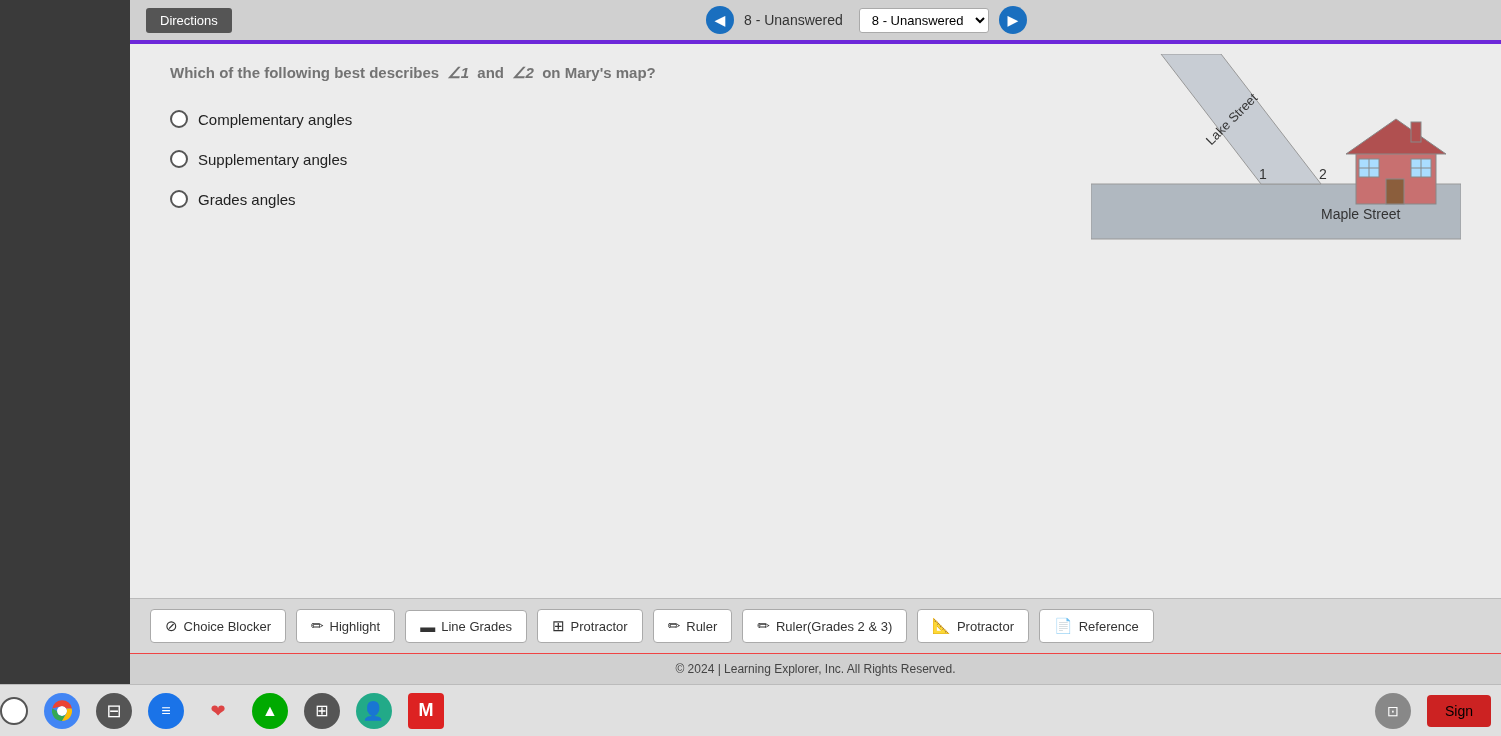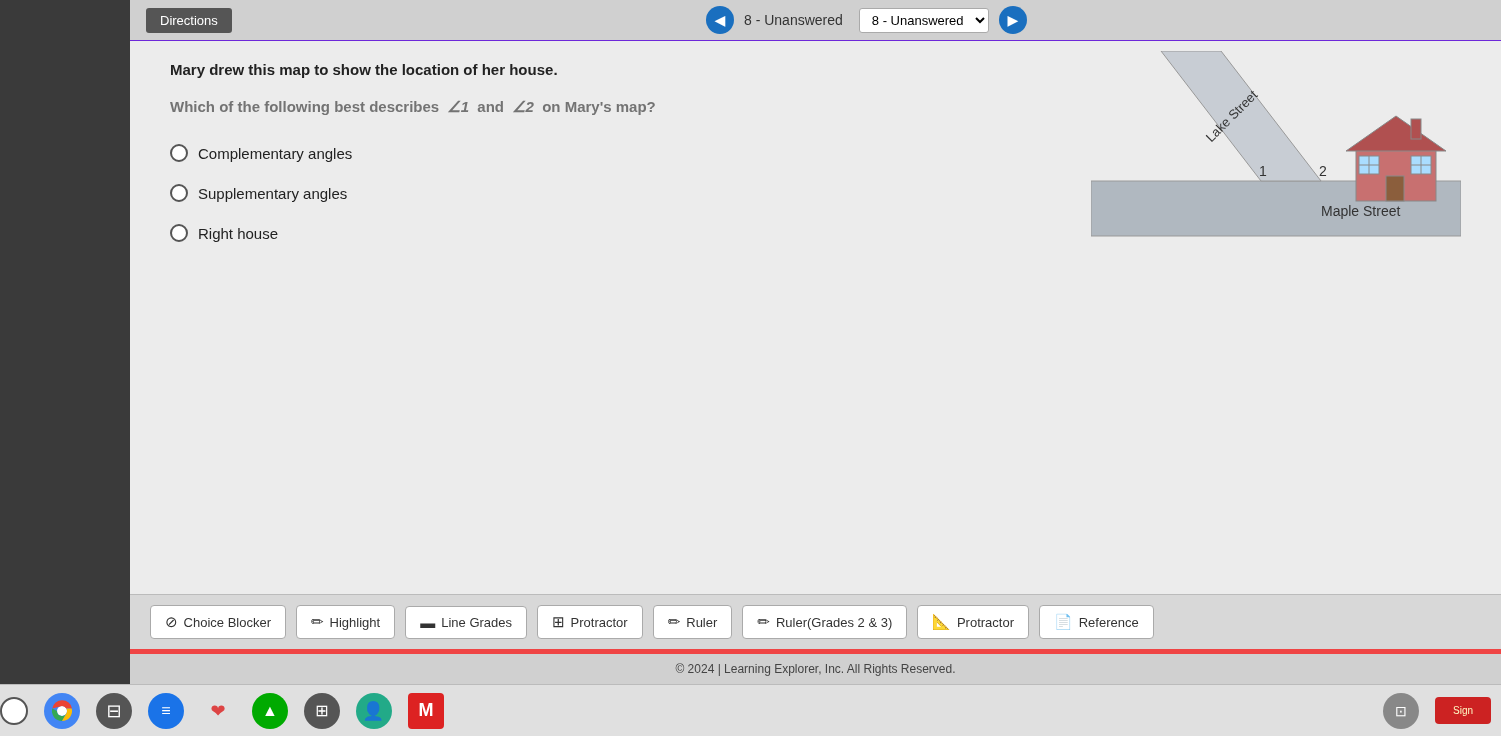--- a/index.html
+++ b/index.html
@@ -32,21 +32,21 @@
       flex-direction: column;
       overflow: hidden;
     }
 
     .top-bar {
       background: #d0d0d0;
       padding: 6px 16px;
       display: flex;
       align-items: center;
       gap: 16px;
-      border-bottom: 1px solid #6d28d9;
+      border-bottom: 4px solid #6d28d9;
     }
 
     .directions-btn {
       background: #555;
       color: white;
       border: none;
       padding: 5px 14px;
       font-size: 13px;
       border-radius: 3px;
       cursor: pointer;
@@ -171,21 +171,21 @@
       gap: 6px;
       color: #333;
     }
 
     .footer-bar {
       background: #d0d0d0;
       text-align: center;
       padding: 8px;
       font-size: 12px;
       color: #444;
-      border-top: 5px solid #ef4444;
+      border-top: 1px solid #ef4444;
     }
 
     .taskbar {
       background: #e0e0e0;
       height: 52px;
       display: flex;
       align-items: center;
       justify-content: center;
       gap: 16px;
       border-top: 1px solid #bbb;
@@ -206,24 +206,24 @@
       width: 28px;
       height: 28px;
       border-radius: 50%;
       border: 2px solid #555;
       background: white;
       cursor: pointer;
     }
 
     .sign-btn {
       background: #cc2222;
-      color: #fef9c3;
+      color: #000000;
       border: none;
       padding: 8px 18px;
-      font-size: 10px;
+      font-size: 14px;
       border-radius: 4px;
       cursor: pointer;
       margin-left: auto;
       margin-right: 10px;
     }
 
     .taskbar-spacer {
       flex: 1;
     }
 
@@ -282,42 +282,41 @@
 
             <rect x="268" y="105" width="20" height="18" fill="#aaddff" stroke="#888" stroke-width="1"></rect>
             <line x1="278" y1="105" x2="278" y2="123" stroke="#888" stroke-width="1"></line>
             <line x1="268" y1="114" x2="288" y2="114" stroke="#888" stroke-width="1"></line>
             <rect x="320" y="105" width="20" height="18" fill="#aaddff" stroke="#888" stroke-width="1"></rect>
             <line x1="330" y1="105" x2="330" y2="123" stroke="#888" stroke-width="1"></line>
             <line x1="320" y1="114" x2="340" y2="114" stroke="#888" stroke-width="1"></line>
           </svg>
         </div>
 
-        <p class="question-intro">Mary drew this map to show the location of her house.</p>
 
         <p class="question-text">
           <span>Which of the following best describes</span>
           <span style="font-style:italic; margin: 0 4px;">∠1</span>
           <span>and</span>
           <span style="font-style:italic; margin: 0 4px;">∠2</span>
           <span>on Mary's map?</span>
         </p>
 
         <ul class="options-list">
           <li class="option-item">
             <div class="option-radio"></div>
             <span>Complementary angles</span>
           </li>
           <li class="option-item">
             <div class="option-radio"></div>
             <span>Supplementary angles</span>
           </li>
           <li class="option-item">
             <div class="option-radio"></div>
-            <span>Right house</span>
+            <span>Grades angles</span>
           </li>
         </ul>
       </div>
 
     </div>
 
     <div class="bottom-toolbar">
       <button class="tool-btn">
         <span style="font-size:15px;">⊘</span>
         <span>Choice Blocker</span>

